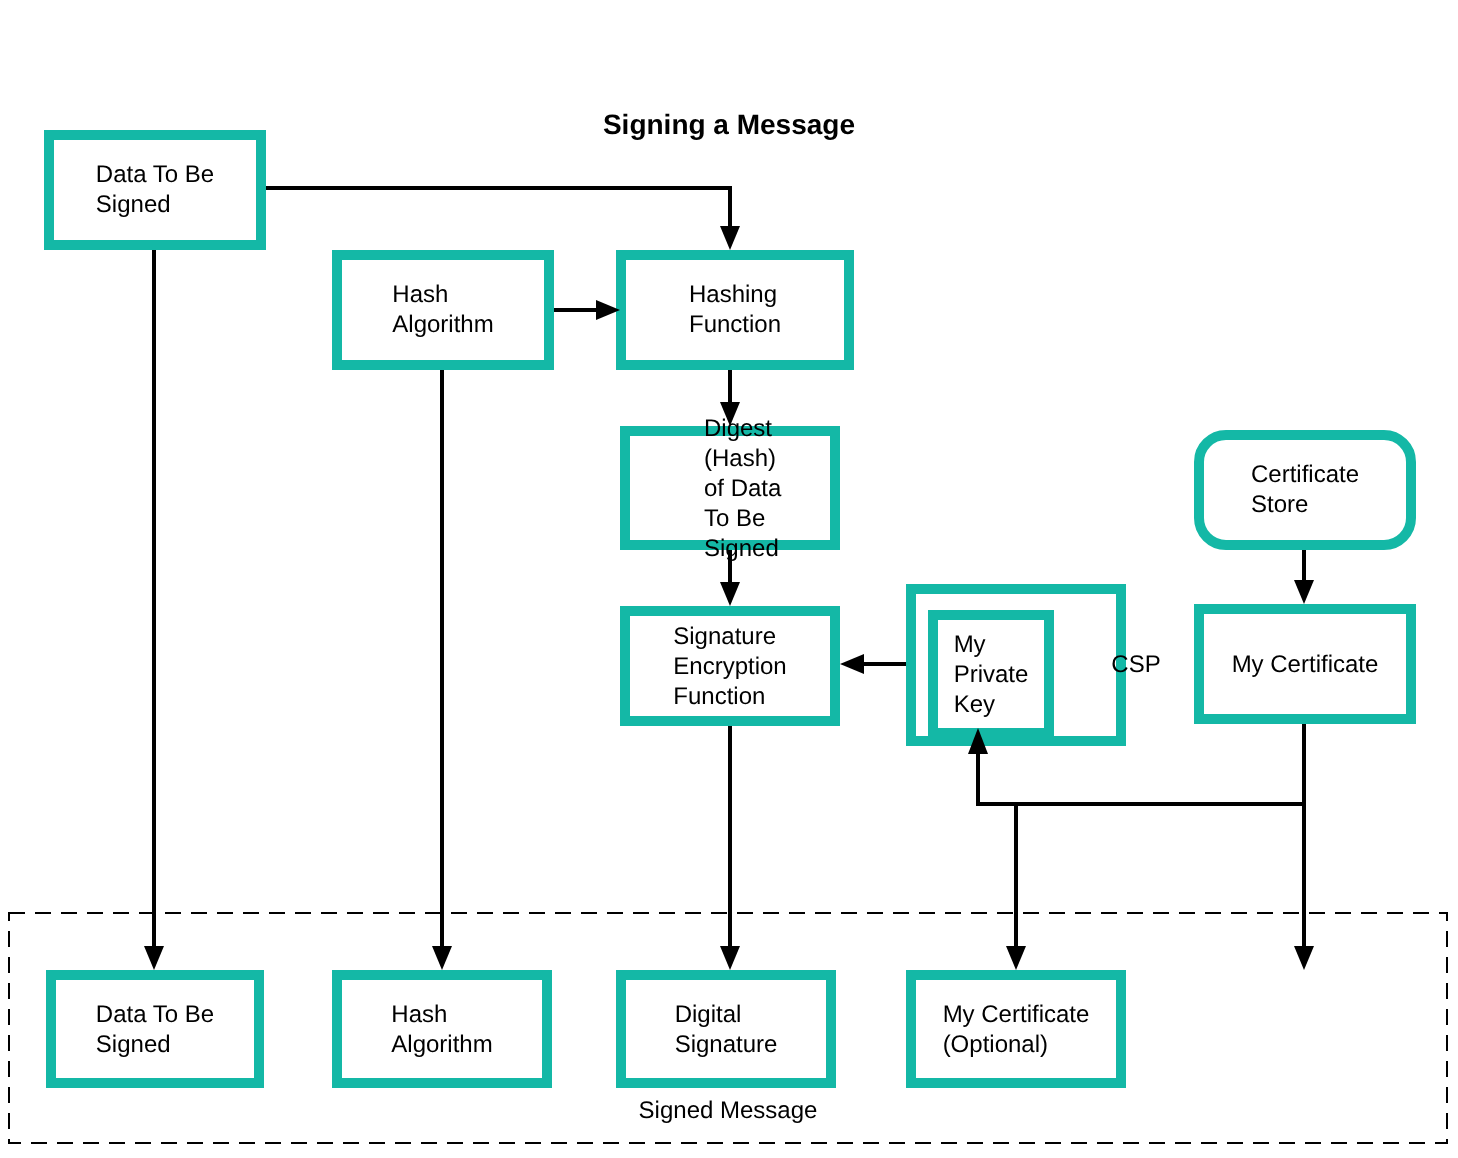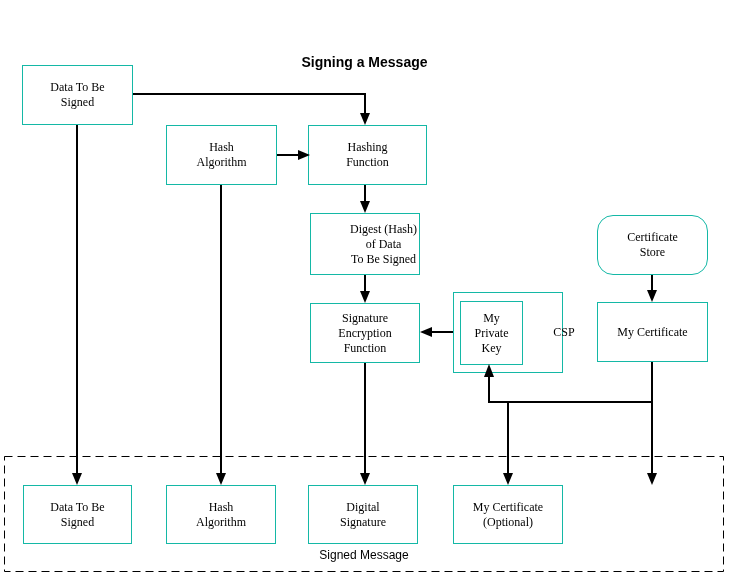--- a/index.html
+++ b/index.html
@@ -23,30 +23,29 @@
     width: 729px;
     text-align: center;
     font-size: 14px;
     font-weight: bold;
     white-space: pre-line;
     margin-top: 44px;
   }
   .box {
     position: absolute;
     box-sizing: border-box;
-    border: 1px solid #14b8a6;
+    border: 5px solid #14b8a6;
     background: #ffffff;
     display: flex;
     align-items: center;
     justify-content: center;
-    text-align: center;
+    text-align: left;
     font-size: 12px;
     line-height: 15px;
     white-space: pre-line;
-    font-family: Liberation Serif, serif;
   }
   #b-dtbs-top { left: 22px;  top: 65px;  width: 111px; height: 60px; }
   #b-ha-top   { left: 166px; top: 125px; width: 111px; height: 60px; }
   #b-hf       { left: 308px; top: 125px; width: 119px; height: 60px; }
   #b-digest   { left: 310px; top: 213px; width: 110px; height: 62px; padding-left: 37px; }
   #b-cs       { left: 597px; top: 215px; width: 111px; height: 60px; border-radius: 16px; }
   #b-sef      { left: 310px; top: 303px; width: 110px; height: 60px; }
   #b-csp      { left: 453px; top: 292px; width: 110px; height: 81px; }
   #b-mpk      { position: absolute; left: 6px; top: 8px; width: 63px; height: 64px; }
   #csp-label  { position: absolute; left: 70px; top: 0; right: 0; bottom: 0;

